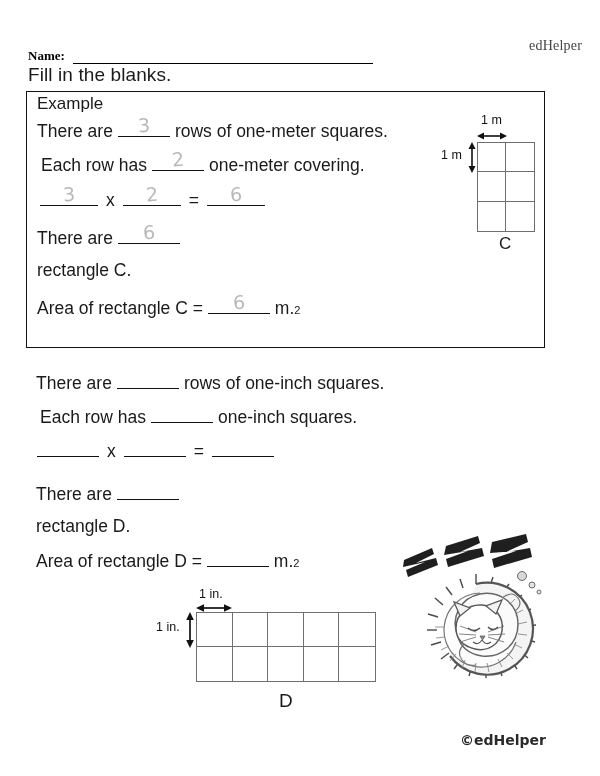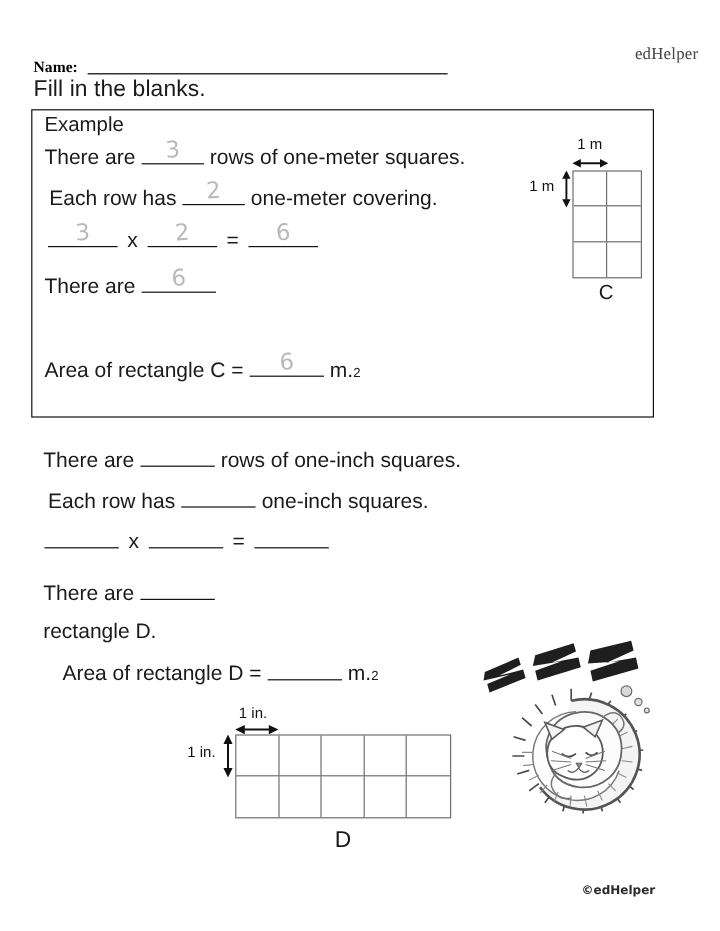--- a/index.html
+++ b/index.html
@@ -24,21 +24,21 @@
     font-family: "Liberation Serif", serif;
     font-size: 14px;
     color: #444;
     letter-spacing: .2px;
   }
   .name-row {
     position: absolute;
     left: 28px;
     top: 48px;
     display: flex;
-    align-items: flex-start;
+    align-items: center;
     width: 345px;
   }
   .name-label {
     font-family: "Liberation Serif", serif;
     font-weight: bold;
     font-size: 13px;
     color: #000;
     white-space: nowrap;
     padding-bottom: 1px;
   }
@@ -178,30 +178,30 @@
   #dim-d-left-text { left: 156px; top: 620px; }
   #dim-d-top-arrow { left: 196px; top: 603px; }
   #dim-d-left-arrow{ left: 185px; top: 612px; }
 
   
   .p2-l1 { left: 36px; top: 370px; }
   .p2-l2 { left: 40px; top: 404px; }
   .p2-l3 { left: 32px; top: 438px; }
   .p2-l4 { left: 36px; top: 481px; }
   .p2-l5 { left: 36px; top: 516px; }
-  .p2-l6 { left: 52px; top: 548px; }
+  .p2-l6 { left: 36px; top: 548px; }
   .p2 { position: absolute; font-size: 17.5px; display: flex; align-items: baseline; white-space: nowrap; }
   .p2 .blank { border-bottom: 1.8px solid #111; }
 
   
   .brand-bottom {
     position: absolute;
     right: 54px;
     bottom: 28px;
-    font-size: 10px;
+    font-size: 14px;
     font-weight: bold;
     color: #2a2a2a;
     font-family: "DejaVu Sans", sans-serif;
   }
 
   
   #illustration {
     position: absolute;
     left: 398px;
     top: 532px;
@@ -254,20 +254,23 @@
     </span>
   </div>
 
   <div class="line ex-l4">
     <span>There are</span>
     <span class="blank w-lg">
       <span class="answer">6</span>
     </span>
   </div>
 
+  <div class="line ex-l5">
+    <span>rectangle C.</span>
+  </div>
 
   <div class="line ex-l6">
     <span>Area of rectangle C =</span>
     <span class="blank w-lg">
       <span class="answer">6</span>
     </span>
     <span>m.</span>
       <span class="sup">2</span>
   </div>
 </div>

